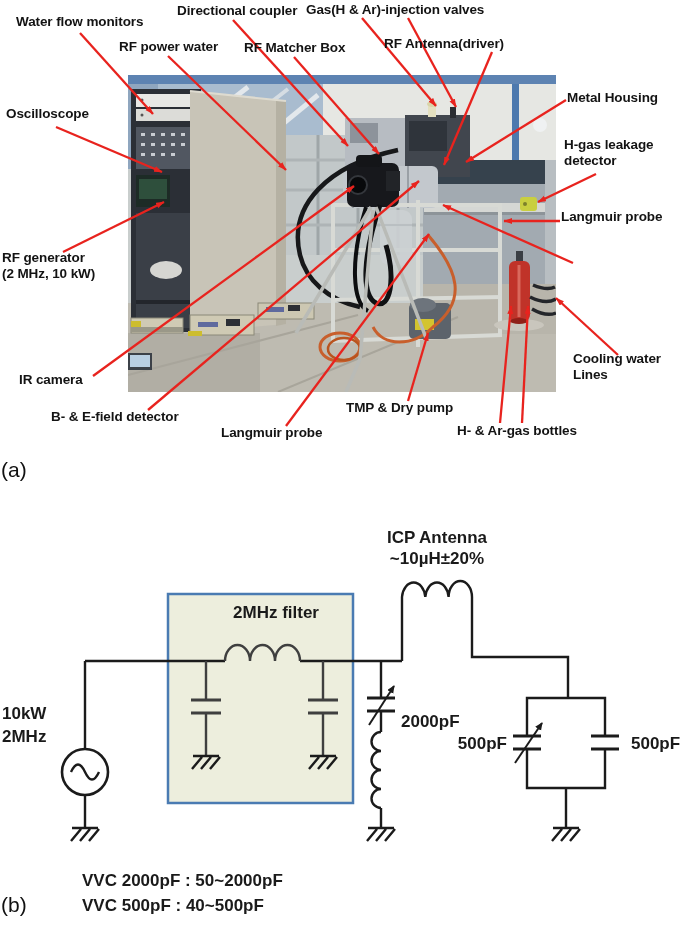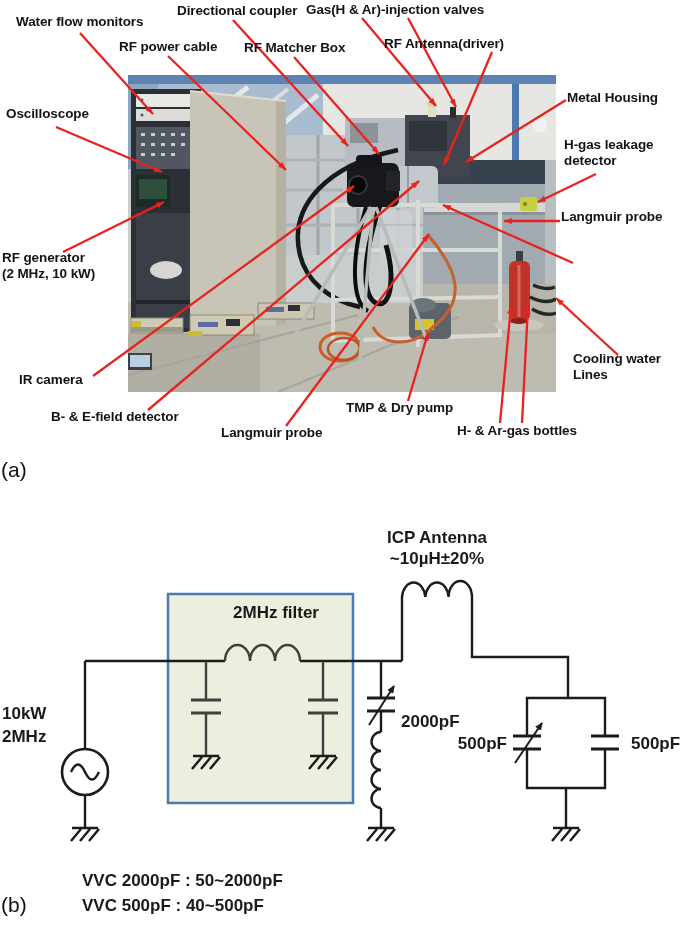--- a/index.html
+++ b/index.html
@@ -222,21 +222,21 @@
       <line x1="286" y1="426" x2="429" y2="234"></line>
       <line x1="408" y1="401" x2="428" y2="333"></line>
       <line x1="500" y1="423" x2="511" y2="306"></line>
       <line x1="522" y1="423" x2="528" y2="306"></line>
     </g>
   </svg>
 
   <div class="lbl l-water">Water flow monitors</div>
   <div class="lbl l-dircoup">Directional coupler</div>
   <div class="lbl l-gas">Gas(H &amp; Ar)-injection valves</div>
-  <div class="lbl l-rfcable">RF power cable</div>
+  <div class="lbl l-rfcable">RF power water</div>
   <div class="lbl l-matcher">RF Matcher Box</div>
   <div class="lbl l-antenna">RF Antenna(driver)</div>
   <div class="lbl l-osc">Oscilloscope</div>
   <div class="lbl l-metal">Metal Housing</div>
   <div class="lbl l-rfgen">RF generator
 (2 MHz, 10 kW)</div>
   <div class="lbl l-hgas">H-gas leakage
 detector</div>
   <div class="lbl l-lpr">Langmuir probe</div>
   <div class="lbl l-cool">Cooling water

